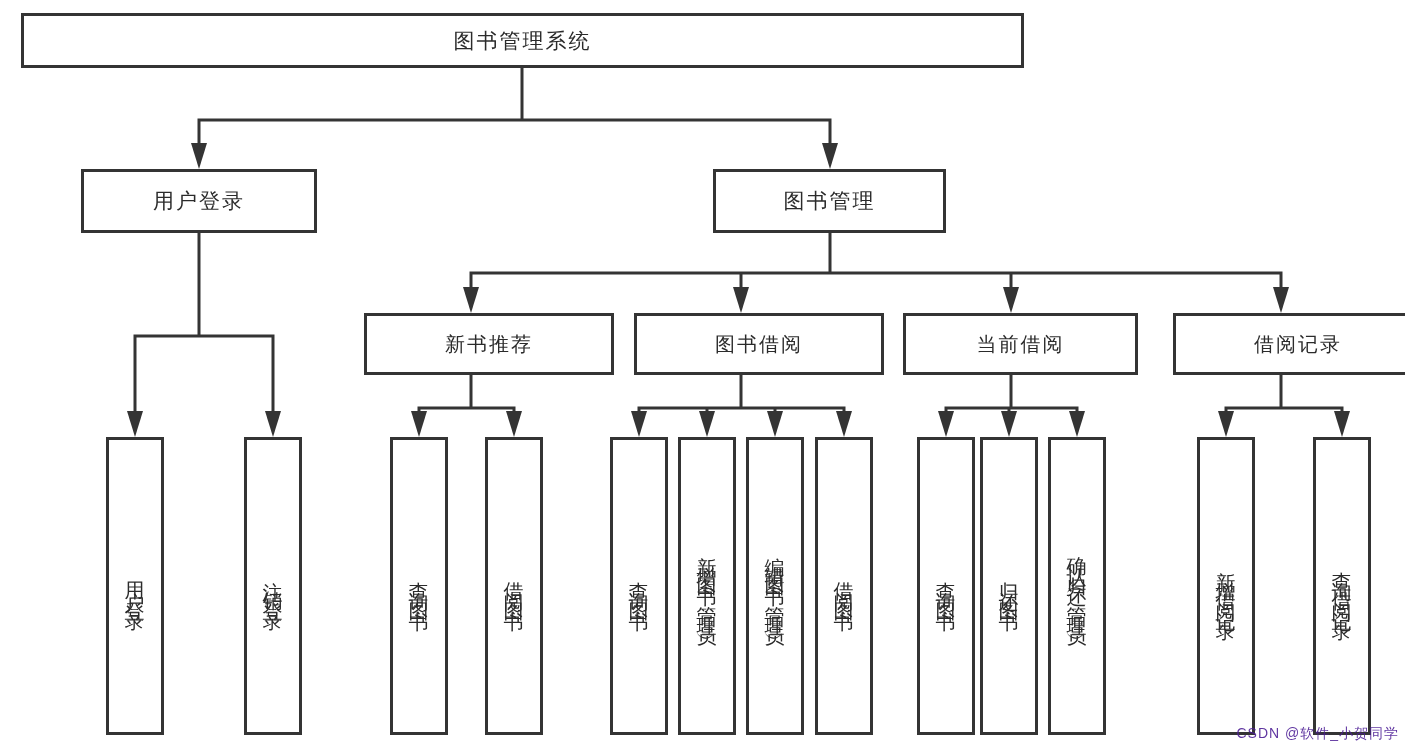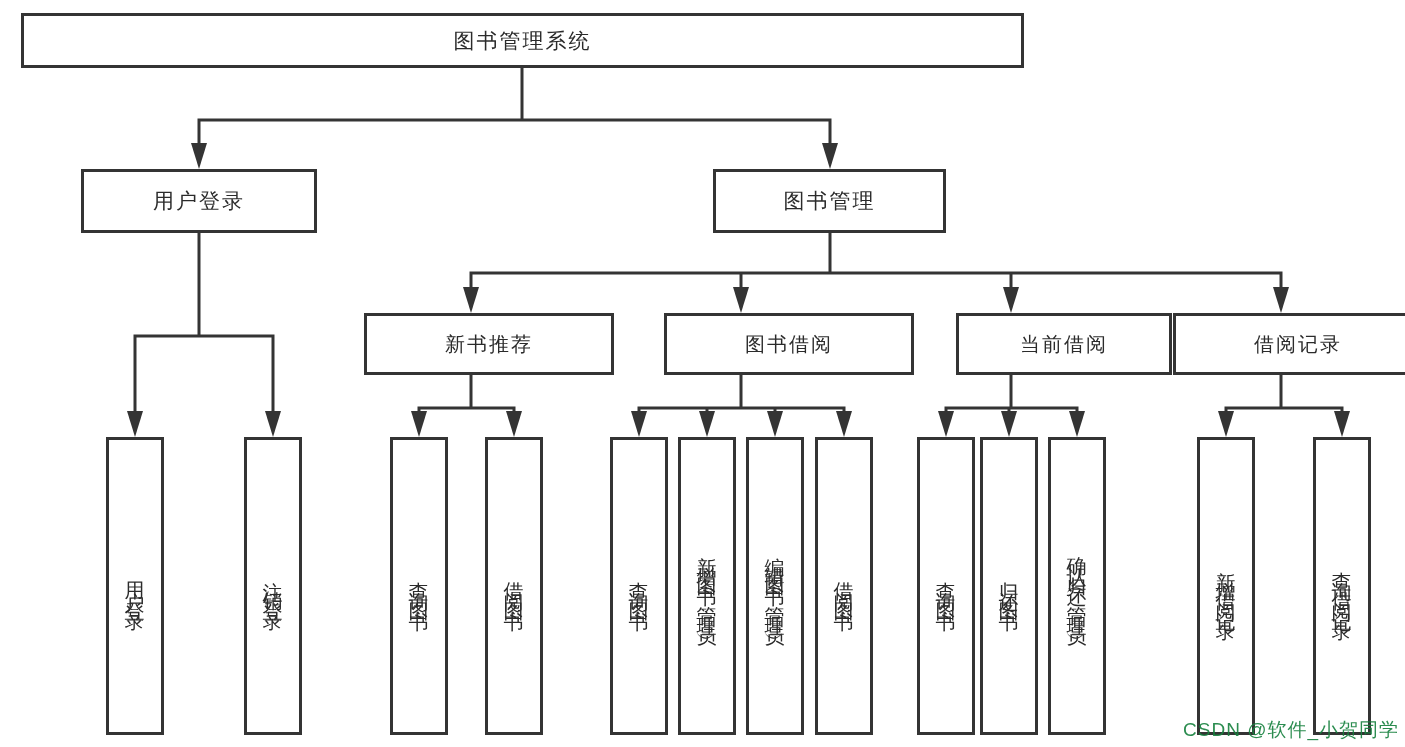--- a/index.html
+++ b/index.html
@@ -30,40 +30,40 @@
   .hlabel {
     font-size: 21px;
     letter-spacing: 2px;
     white-space: nowrap;
   }
   .root  { left: 21px;  top: 13px;  width: 1003px; height: 55px; }
   .lv2a  { left: 81px;  top: 169px; width: 236px;  height: 64px; }
   .lv2b  { left: 713px; top: 169px; width: 233px;  height: 64px; text-align: center; }
   .lv3   { top: 313px; height: 62px; width: 250px; font-size: 20px; letter-spacing: 2px; }
   .l3a { left: 364px; }
-  .l3b { left: 664px; }
-  .l3c { left: 956px; width: 216px; text-align: center; }
+  .l3b { left: 634px; }
+  .l3c { left: 903px; width: 235px; text-align: center; }
   .l3d { left: 1173px; font-family: Liberation Serif, serif; }
   .leaf { top: 437px; width: 58px; height: 298px; }
   .vtext {
     writing-mode: vertical-rl;
     text-orientation: mixed;
     font-size: 20px;
     line-height: 1.1;
     letter-spacing: 10px;
     color: #2b2b2b;
     white-space: nowrap;
   }
   .watermark {
     position: absolute;
     right: 6px;
     bottom: 4px;
-    font-size: 19px;
+    font-size: 14px;
     letter-spacing: 1px;
-    color: #15803d;
+    color: #4c1d95;
     opacity: 0.9;
     white-space: nowrap;
   }
 </style>
 </head>
 <body>
 
 <div class="stage">
 
   <svg class="connectors" viewBox="0 0 1405 747" xmlns="http://www.w3.org/2000/svg">

